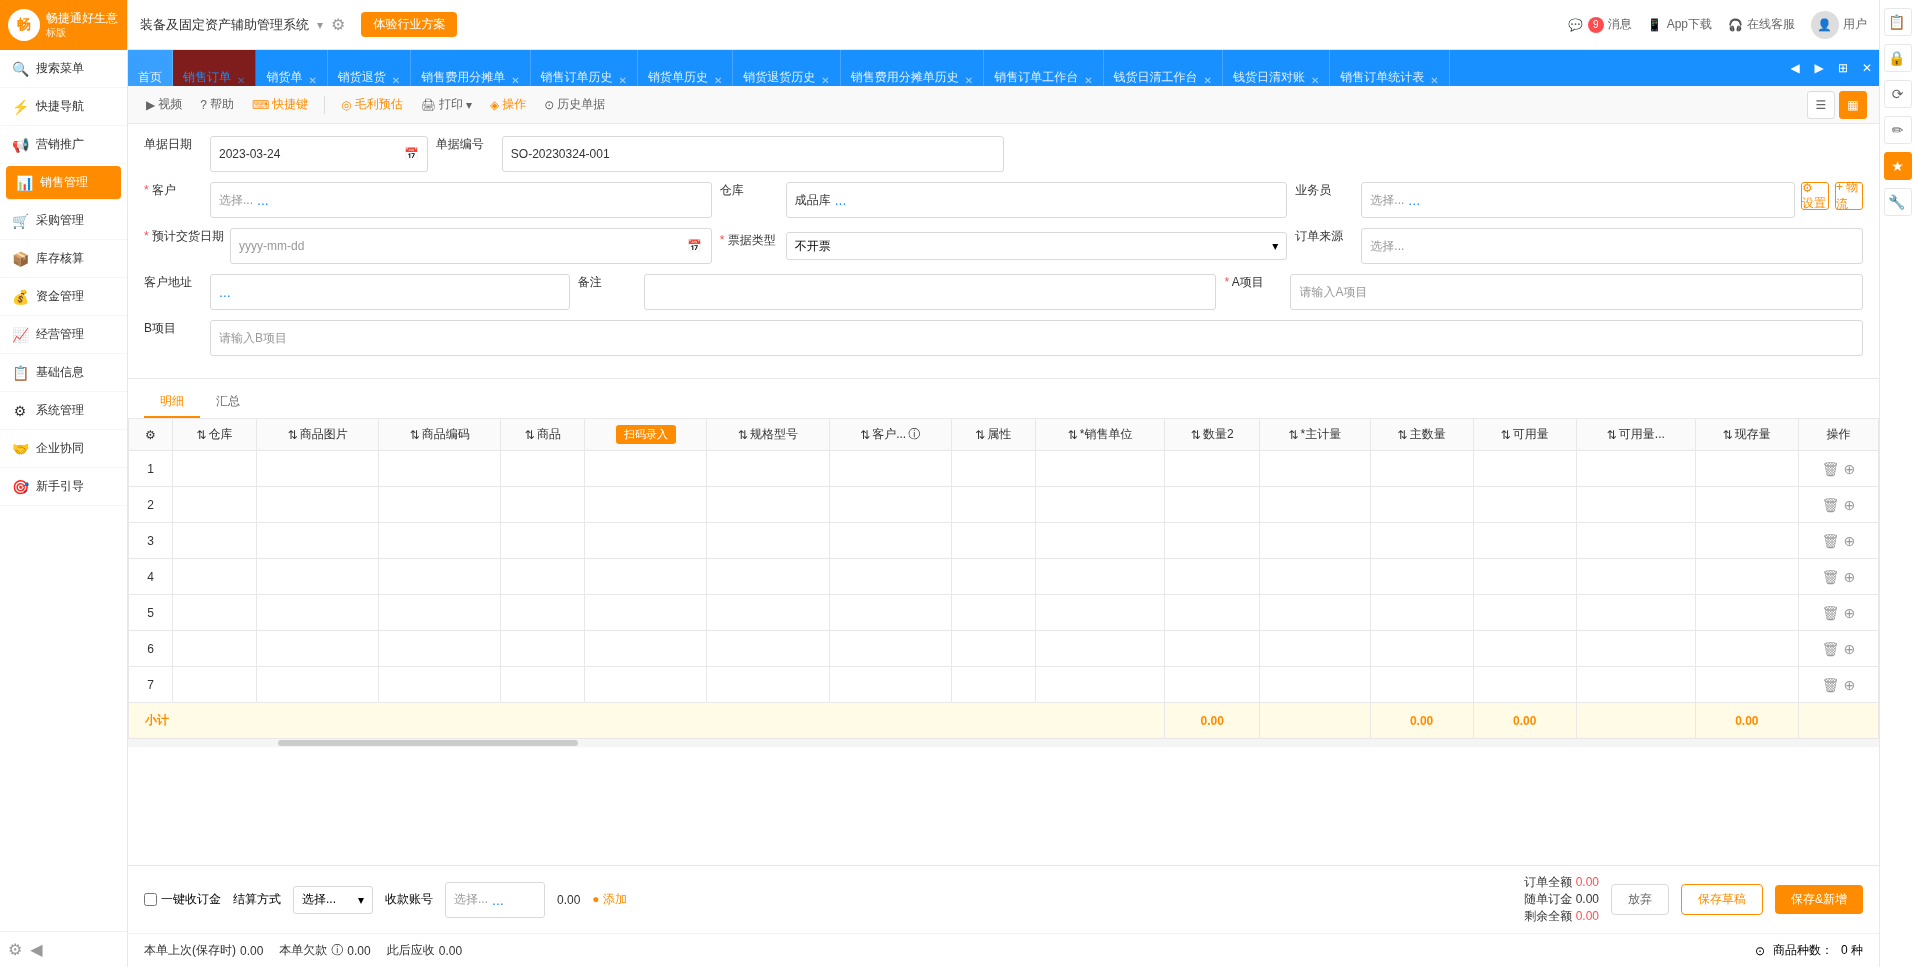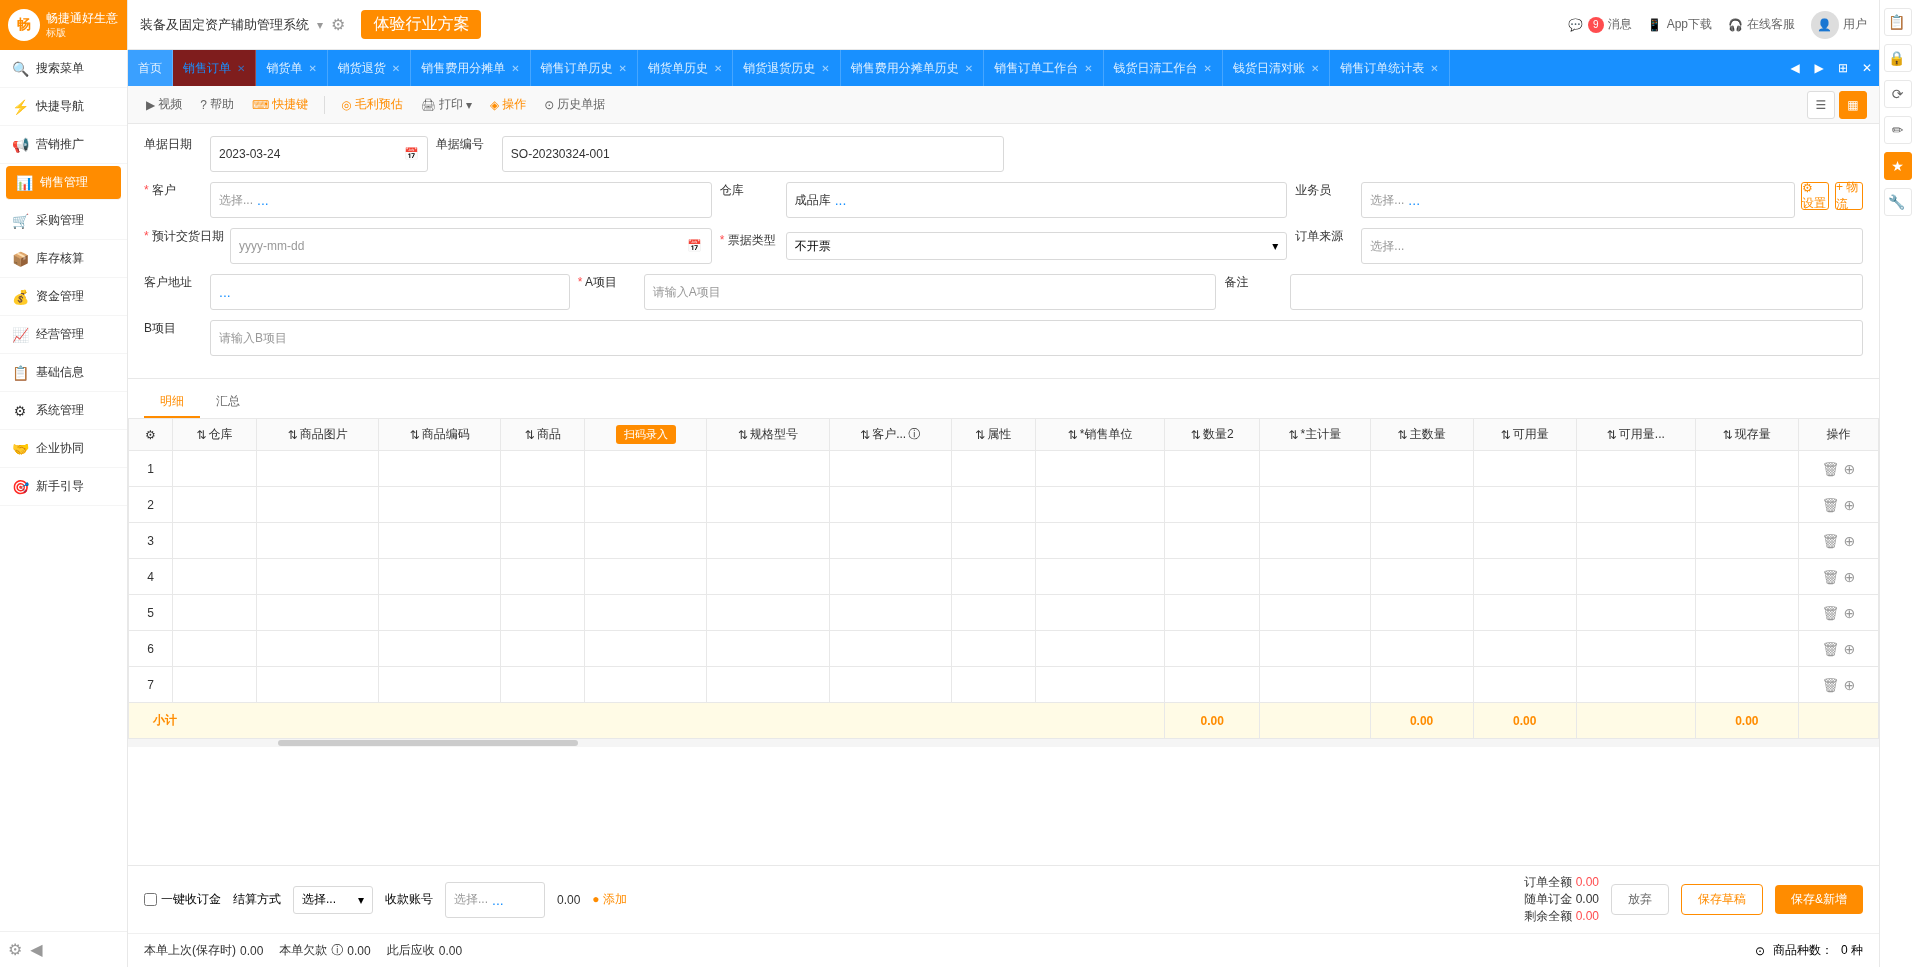--- a/index.html
+++ b/index.html
@@ -80,21 +80,21 @@
       align-items: center;
       gap: 4px;
     }
     .industry-btn {
       background: #ff8c00;
       color: #fff;
       border: none;
       padding: 4px 12px;
       border-radius: 4px;
       cursor: pointer;
-      font-size: 16px;
+      font-size: 12px;
       margin-left: 8px;
     }
     .header-right {
       margin-left: auto;
       display: flex;
       align-items: center;
       gap: 16px;
       color: #666;
     }
     .header-right-item { display: flex; align-items: center; gap: 4px; cursor: pointer; }
@@ -125,21 +125,21 @@
       background: #1890ff;
       display: flex;
       align-items: center;
       height: 36px;
       overflow: hidden;
     }
     .tab-item {
       height: 36px;
       padding: 0 10px;
       display: flex;
-      align-items: center;
+      align-items: flex-end;
       gap: 4px;
       cursor: pointer;
       color: rgba(255,255,255,0.85);
       white-space: nowrap;
       font-size: 12px;
       border-right: 1px solid rgba(255,255,255,0.2);
     }
     .tab-item.active { background: #7f1d1d; color: #1890ff; }
     .tab-item.home { background: rgba(255,255,255,0.15); }
     .tab-close { font-size: 10px; opacity: 0.7; margin-left: 2px; }
@@ -668,28 +668,28 @@
     </div>
 
     <div class="form-row">
       <div class="form-field">
         <span class="form-label">客户地址</span>
         <div class="form-input" style="flex:1;">
           <span class="ellipsis-btn">...</span>
         </div>
       </div>
       <div class="form-field" style="flex:1.5;">
+        <span class="form-label">备注</span>
+        <div class="form-input" style="flex:1;"></div>
+      </div>
+      <div class="form-field" style="flex:1.5;">
         <span class="form-label required">A项目</span>
         <div class="form-input" style="flex:1;">
           <span>请输入A项目</span>
         </div>
-      </div>
-      <div class="form-field" style="flex:1.5;">
-        <span class="form-label">备注</span>
-        <div class="form-input" style="flex:1;"></div>
       </div>
     </div>
 
     <div class="form-row">
       <div class="form-field">
         <span class="form-label">B项目</span>
         <div class="form-input" style="flex:1;">
           <span>请输入B项目</span>
         </div>
       </div>
@@ -887,21 +887,21 @@
     <td></td>
     <td></td>
     <td>
       <div class="action-icons">
         <span class="action-icon">🗑</span>
         <span class="action-icon">⊕</span>
       </div>
     </td>
   </tr>
           <tr class="subtotal-row">
-  <td colspan="10" style="text-align:left;padding-left:24px;">小计</td>
+  <td colspan="10" style="text-align:left;padding-left:16px;">小计</td>
   <td>0.00</td>
   <td></td>
   <td>0.00</td>
   <td>0.00</td>
   <td></td>
   <td>0.00</td>
   <td></td>
 </tr>
         </tbody>
     </table>

